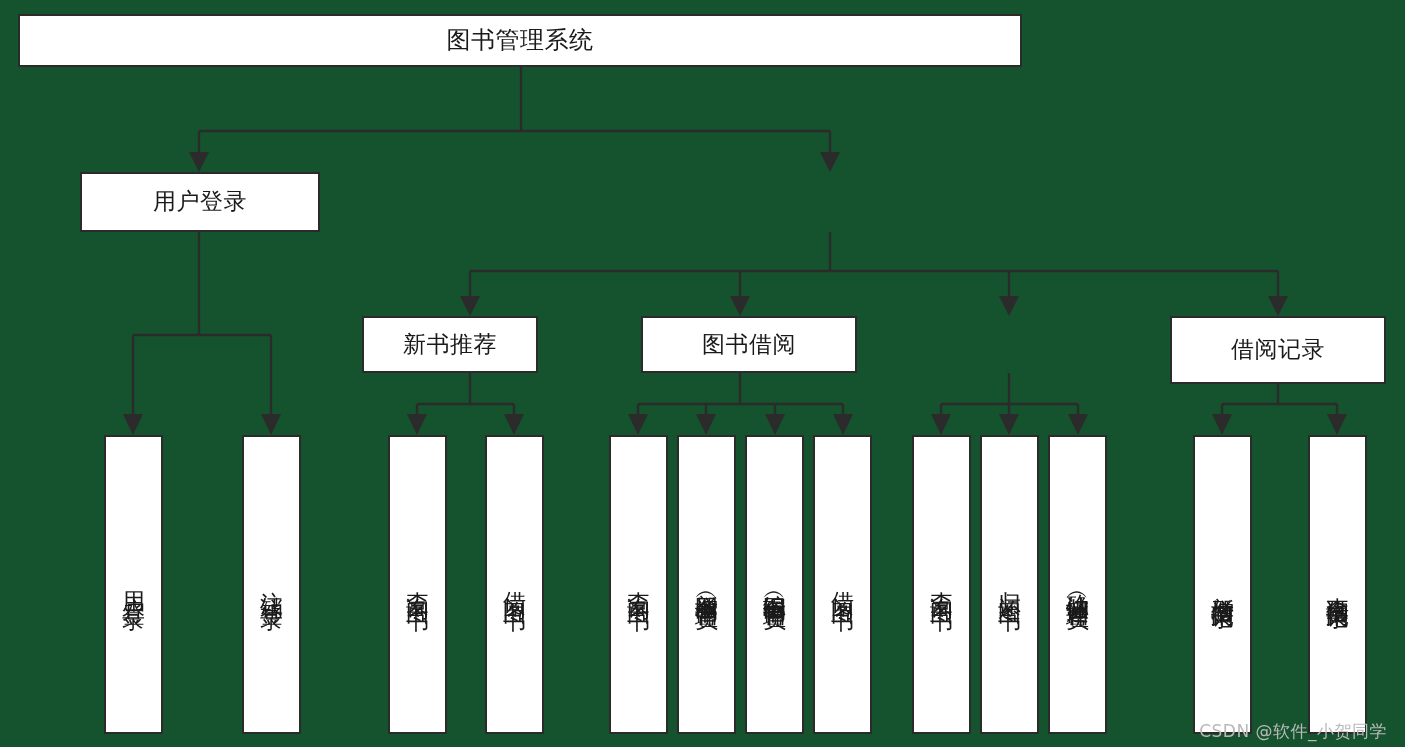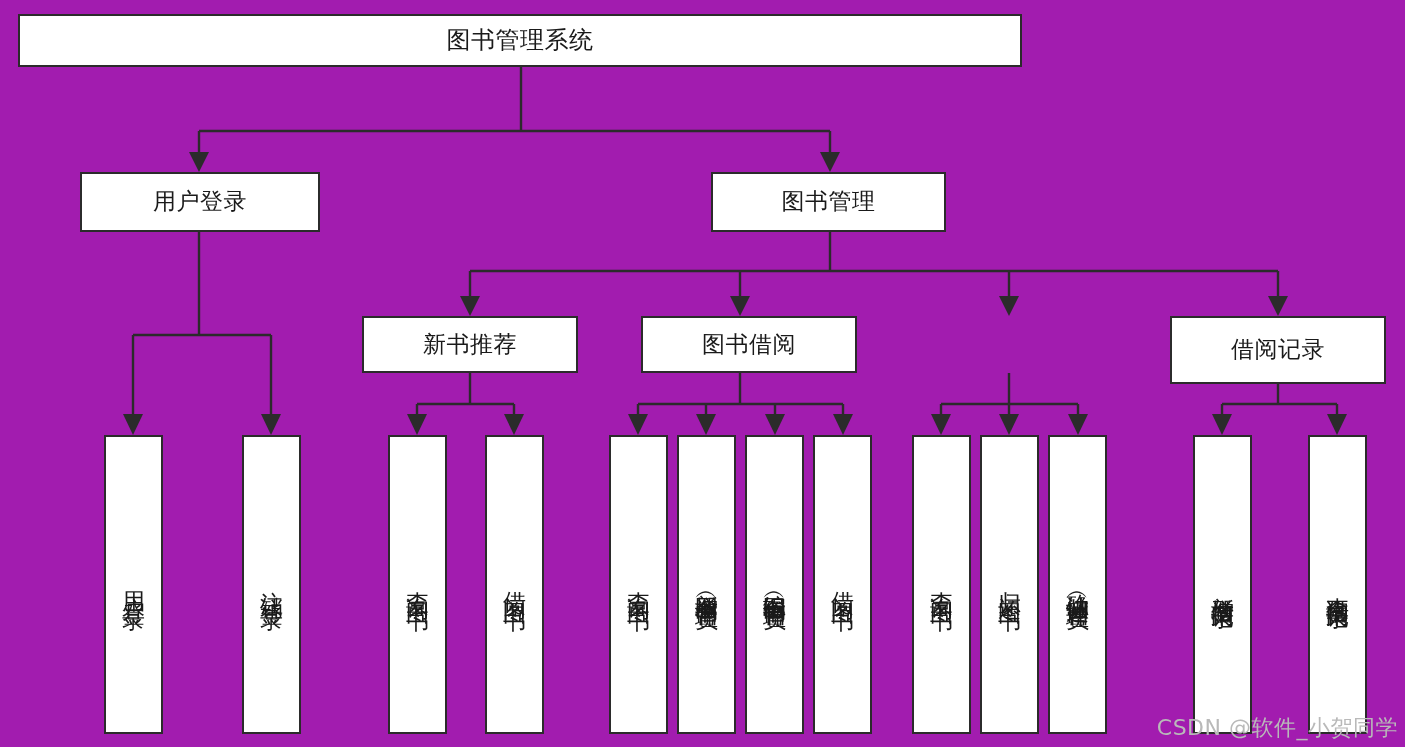--- a/index.html
+++ b/index.html
@@ -5,21 +5,21 @@
 <style>
   html,body{margin:0;padding:0;background:#ffffff;}
   body{
     font-family:"DejaVu Sans","Liberation Sans",sans-serif;
     color:#1f1f1f;
   }
   #canvas{
     position:relative;
     width:1405px;
     height:747px;
-    background:#a21caf;
+    background:#14532d;
     overflow:hidden;
   }
   .node{
     position:absolute;
     box-sizing:border-box;
     border:2.2px solid #2b2b2b;
     background:#ffffff;
     display:flex;
     align-items:center;
     justify-content:center;
@@ -54,23 +54,23 @@
     pointer-events:none;
   }
   #edges line, #edges path{
     stroke:#2b2b2b;
     stroke-width:2.4;
     fill:none;
   }
   .arrowhead{fill:#2b2b2b;stroke:none;}
   #watermark{
     position:absolute;
-    right:7px;
+    right:18px;
     bottom:4px;
-    font-size:22px;
+    font-size:17px;
     color:#b9b9b9;
     letter-spacing:0.5px;
     white-space:nowrap;
   }
 </style>
 </head>
 <body>
 
 <div id="canvas">
 
@@ -137,23 +137,22 @@
     <line x1="1222" y1="404" x2="1222" y2="420"></line>
     <polygon class="arrowhead" points="1212,414 1232,414 1222,435"></polygon>
     <line x1="1337" y1="404" x2="1337" y2="420"></line>
     <polygon class="arrowhead" points="1327,414 1347,414 1337,435"></polygon>
   </svg>
 
   <div class="node horiz root" style="left:18px; top:14px; width:1004px; height:53px;">图书管理系统</div>
 
   <div class="node horiz" style="left:80px; top:172px; width:240px; height:60px;">用户登录</div>
 
-  <div class="node horiz" style="left:711px; top:172px; width:235px; height:60px;">图书管理</div>
-
-  <div class="node horiz" style="left:362px; top:316px; width:216px; height:57px;">新书推荐</div>
+
+  <div class="node horiz" style="left:362px; top:316px; width:176px; height:57px;">新书推荐</div>
 
   <div class="node horiz" style="left:633px; top:316px; width:216px; height:57px;margin-left:8px;">图书借阅</div>
 
 
   <div class="node horiz" style="left:1170px; top:316px; width:216px; height:68px;">借阅记录</div>
 
   <div class="node vert" style="left:104px; top:435px; width:59px; height:299px;">
     <span>用户登录</span>
   </div>
 

